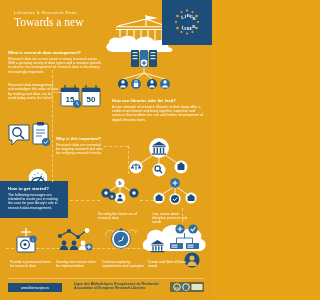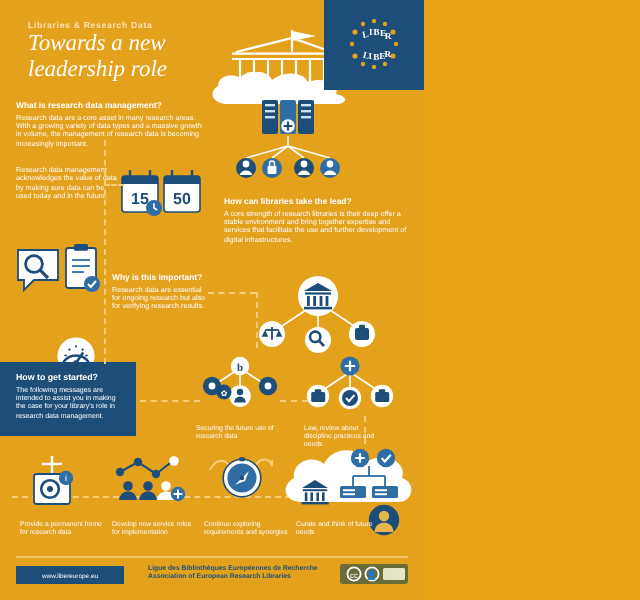--- a/index.html
+++ b/index.html
@@ -14,21 +14,21 @@
   .poster { position:relative; width:212px; height:300px; background:#e4a11b; overflow:hidden; }
 
   
   .header { position:relative; height:47px; }
   .kicker {
     position:absolute; left:14px; top:10px;
     font-size:4.3px; letter-spacing:.35px; color:#fbe3b4; font-weight:bold;
   }
   .title {
     position:absolute; left:14px; top:16px; width:110px;
-    font-family:"Liberation Serif", serif; font-style:italic;
+    font-family:"Liberation Serif", serif; 
     font-size:11.5px; line-height:12.5px; color:#fff;
   }
   .logo-box {
     position:absolute; right:0; top:0; width:50px; height:45px;
     background:#1d4e79;
   }
   .logo-ring { position:absolute; left:11px; top:8px; width:28px; height:28px; }
 
   
   .bldg { position:absolute; left:112px; top:14px; width:56px; height:34px; }
@@ -106,21 +106,20 @@
     </svg>
 
     <svg class="cloud-top" viewBox="0 0 74 16">
       <path d="M10 16 C2 16 0 10 5 7 C5 2 12 0 16 3 C20 -2 30 -1 32 4
                C38 -1 48 0 50 5 C58 2 66 6 64 11 C70 12 70 16 64 16 Z" fill="#ffffff"></path>
     </svg>
 
     <div class="kicker">Libraries &amp; Research Data</div>
     <div class="title">
       <div>Towards a new</div>
-      <div>leadership role</div>
     </div>
 
     <div class="logo-box">
       <svg class="logo-ring" viewBox="0 0 28 28">
         <g fill="#e4a11b">
           <circle cx="14" cy="2.5" r="1.1"></circle>
             <circle cx="19.5" cy="4" r="1.1"></circle>
           <circle cx="23.5" cy="8" r="1.3"></circle>
             <circle cx="25" cy="14" r="1.1"></circle>
           <circle cx="23.5" cy="20" r="1.3"></circle>

